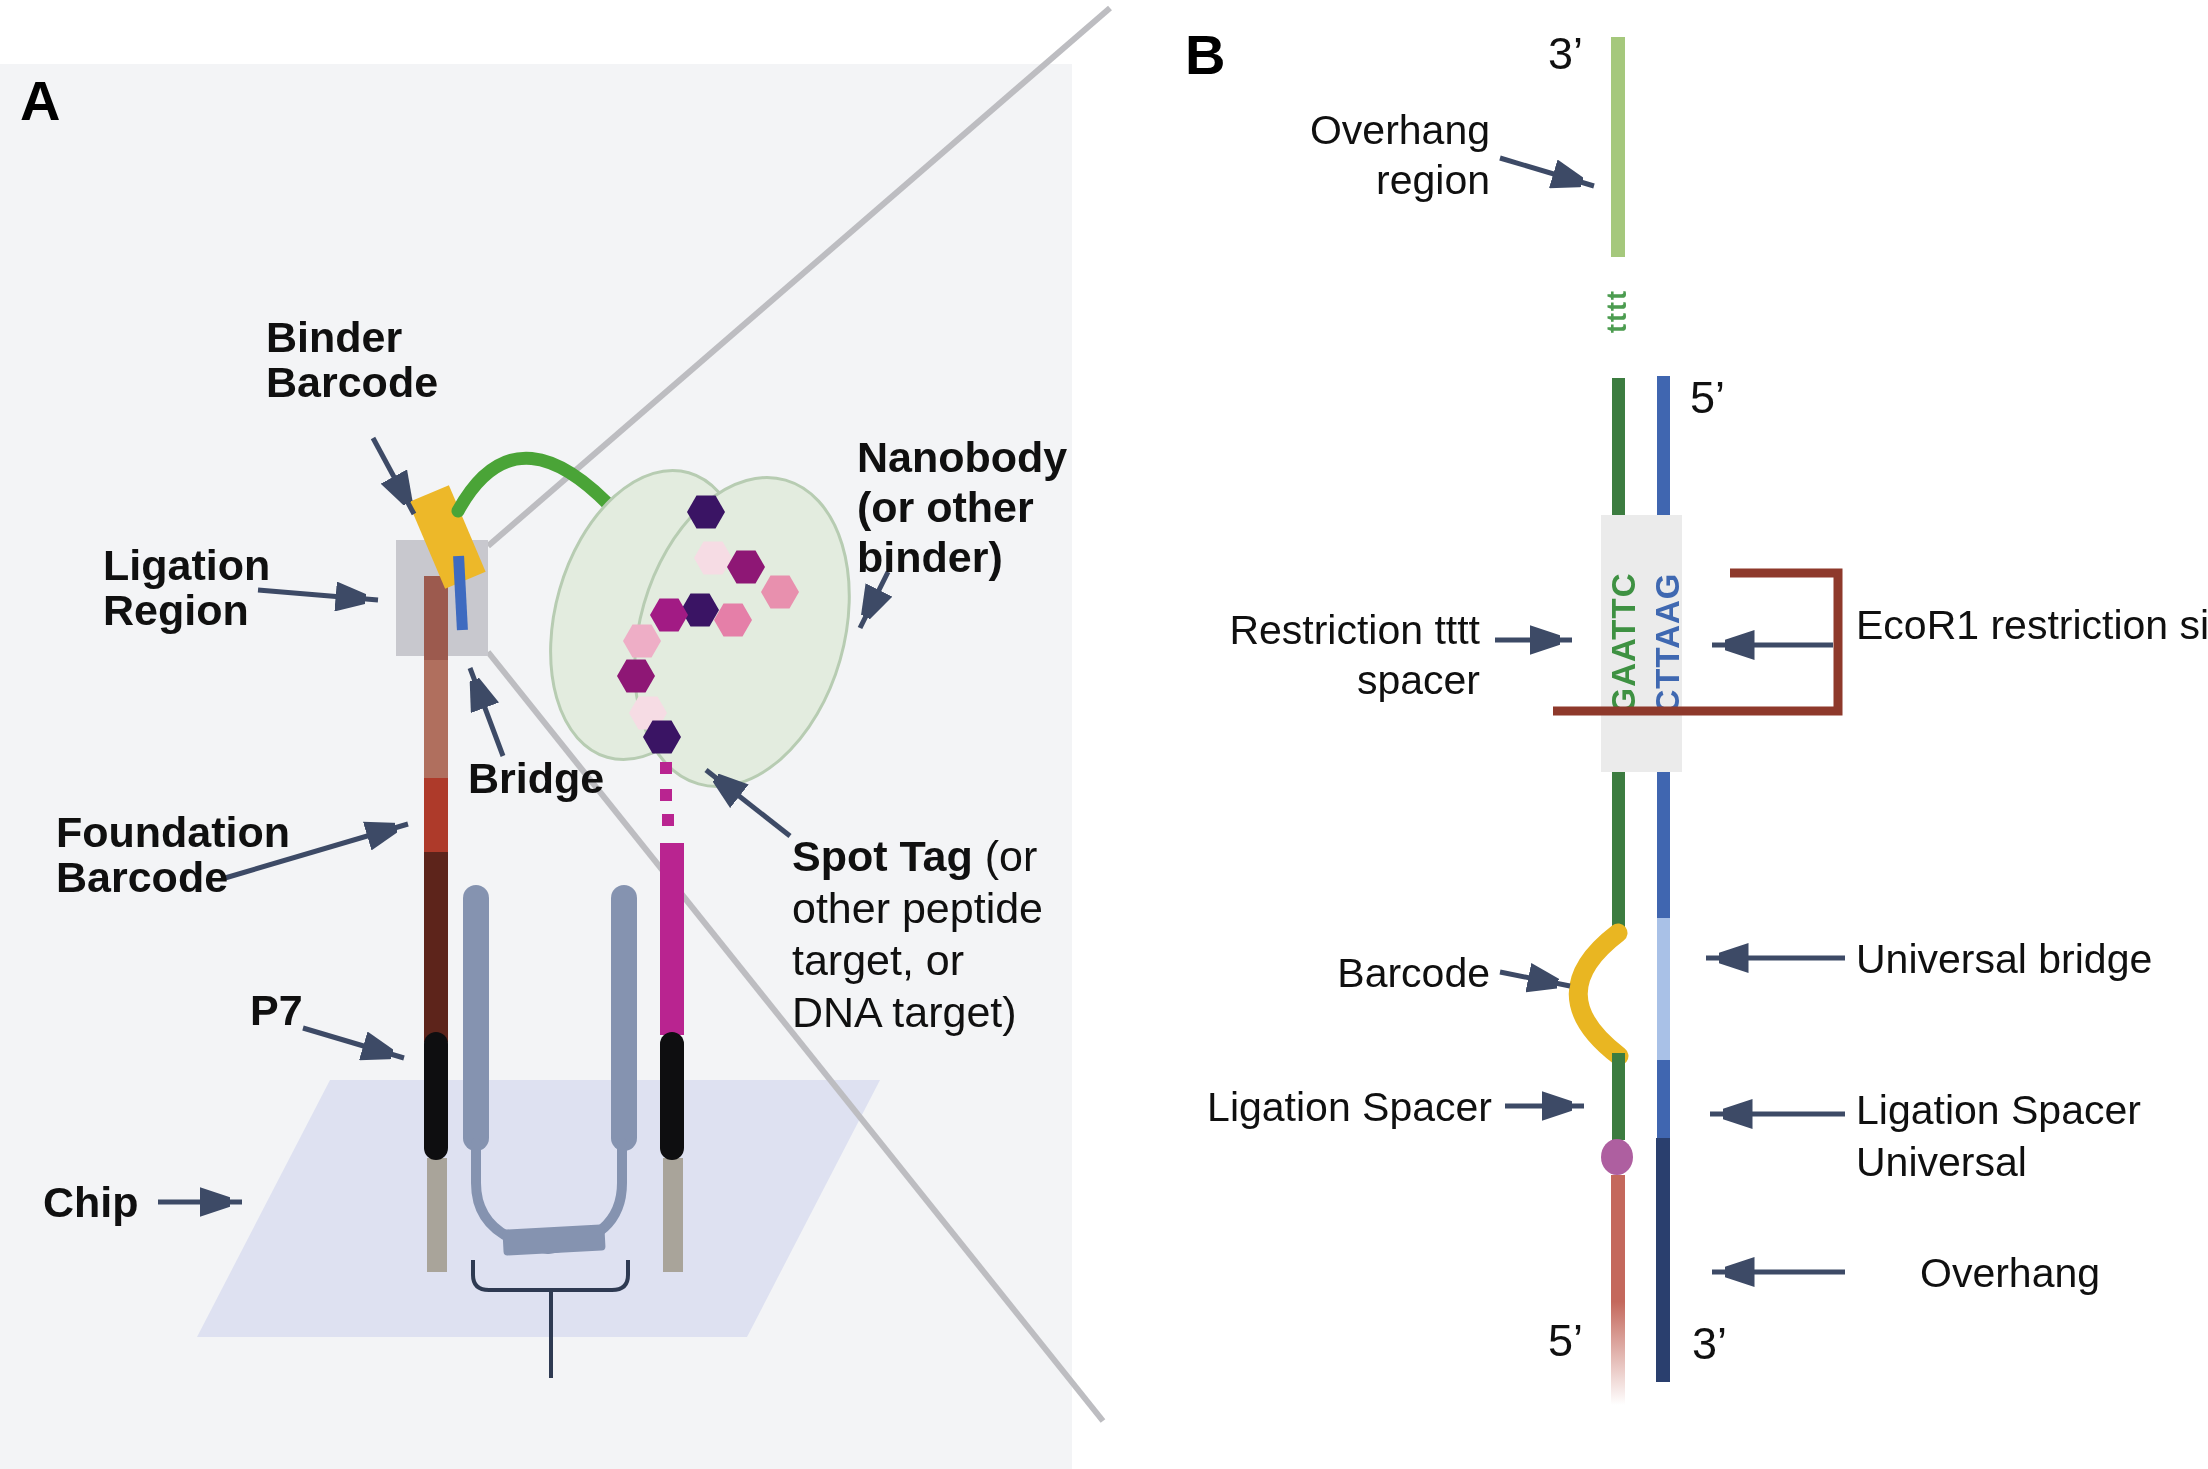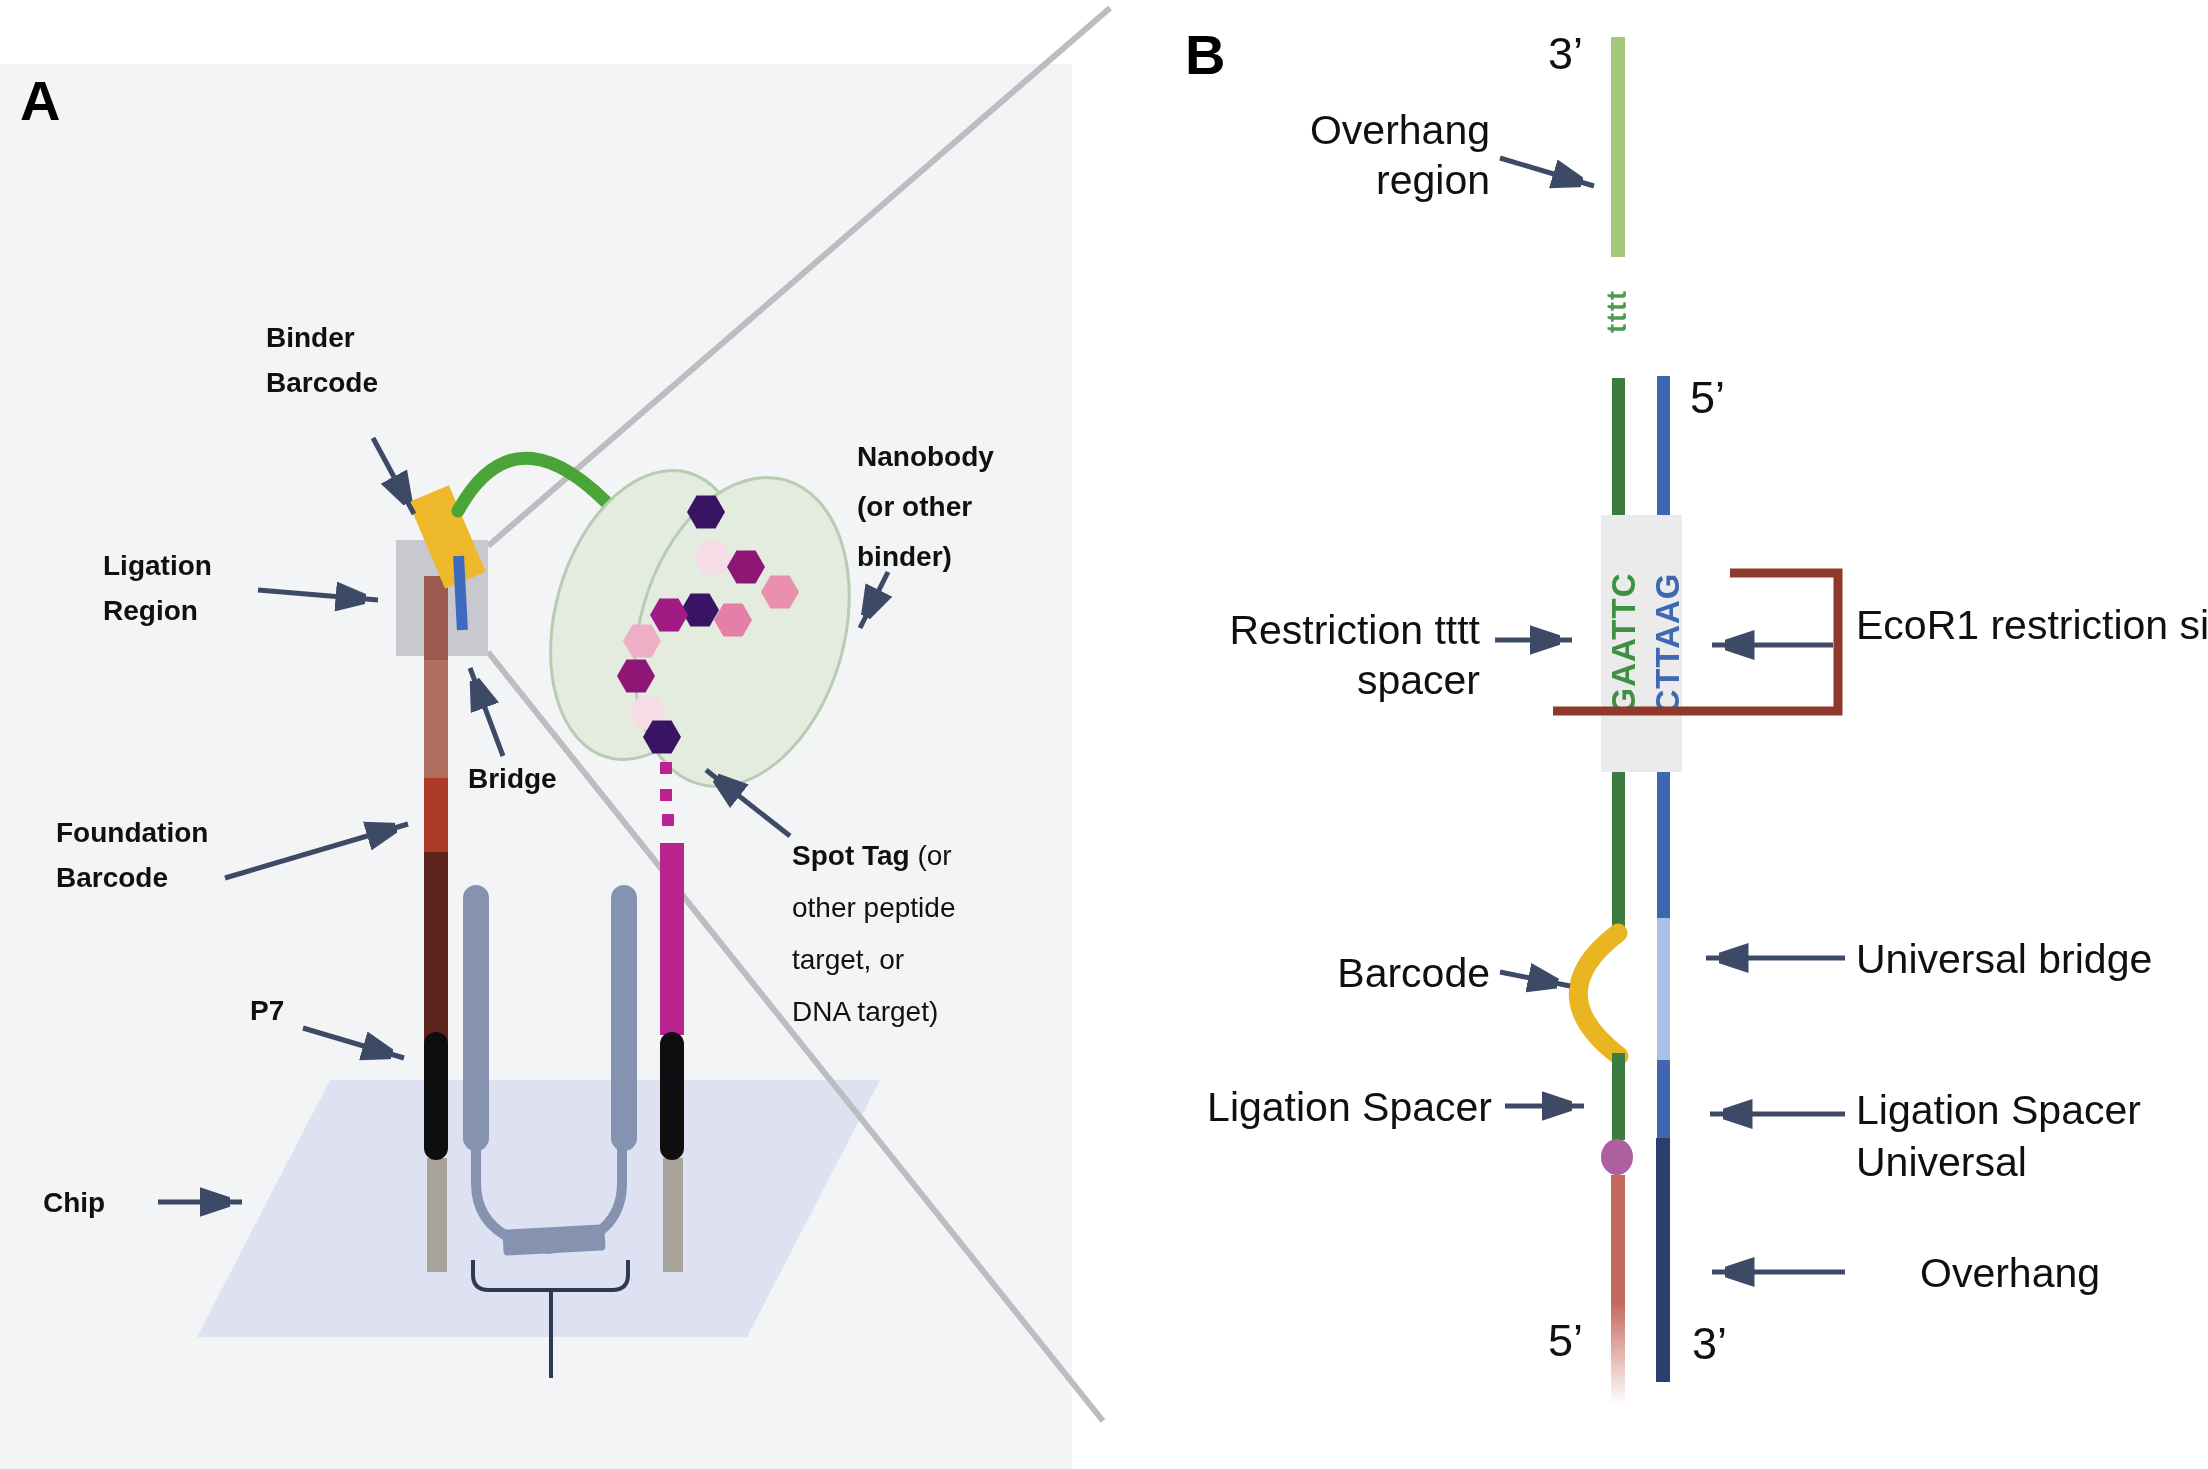--- a/index.html
+++ b/index.html
@@ -1,20 +1,20 @@
 <!DOCTYPE html>
 <html><head>
 <meta charset="utf-8">
 <style>
   html,body{margin:0;padding:0;background:#ffffff;}
   #fig{position:relative;width:2208px;height:1469px;background:#ffffff;overflow:hidden;
        font-family:"Liberation Sans", sans-serif;}
   #shapes{position:absolute;left:0;top:0;width:2208px;height:1469px;}
   .lbl{position:absolute;color:#101010;white-space:nowrap;}
-  .a-lbl{font-weight:700;font-size:28px;line-height:45px;}
+  .a-lbl{font-weight:700;font-size:43px;line-height:45px;}
   .b-lbl{font-weight:400;font-size:41px;line-height:50px;}
   .panel-letter{font-weight:700;font-size:56px;color:#000;}
   .prime{font-weight:400;font-size:45px;}
   .right{text-align:right;}
   .nb-sub{font-weight:700;}
   .spot{line-height:52px;width:330px;white-space:normal;font-weight:400;}
   .spot b{font-weight:700;}
   .lh50{line-height:50px;}
   .lh52{line-height:52px;}
 </style>

